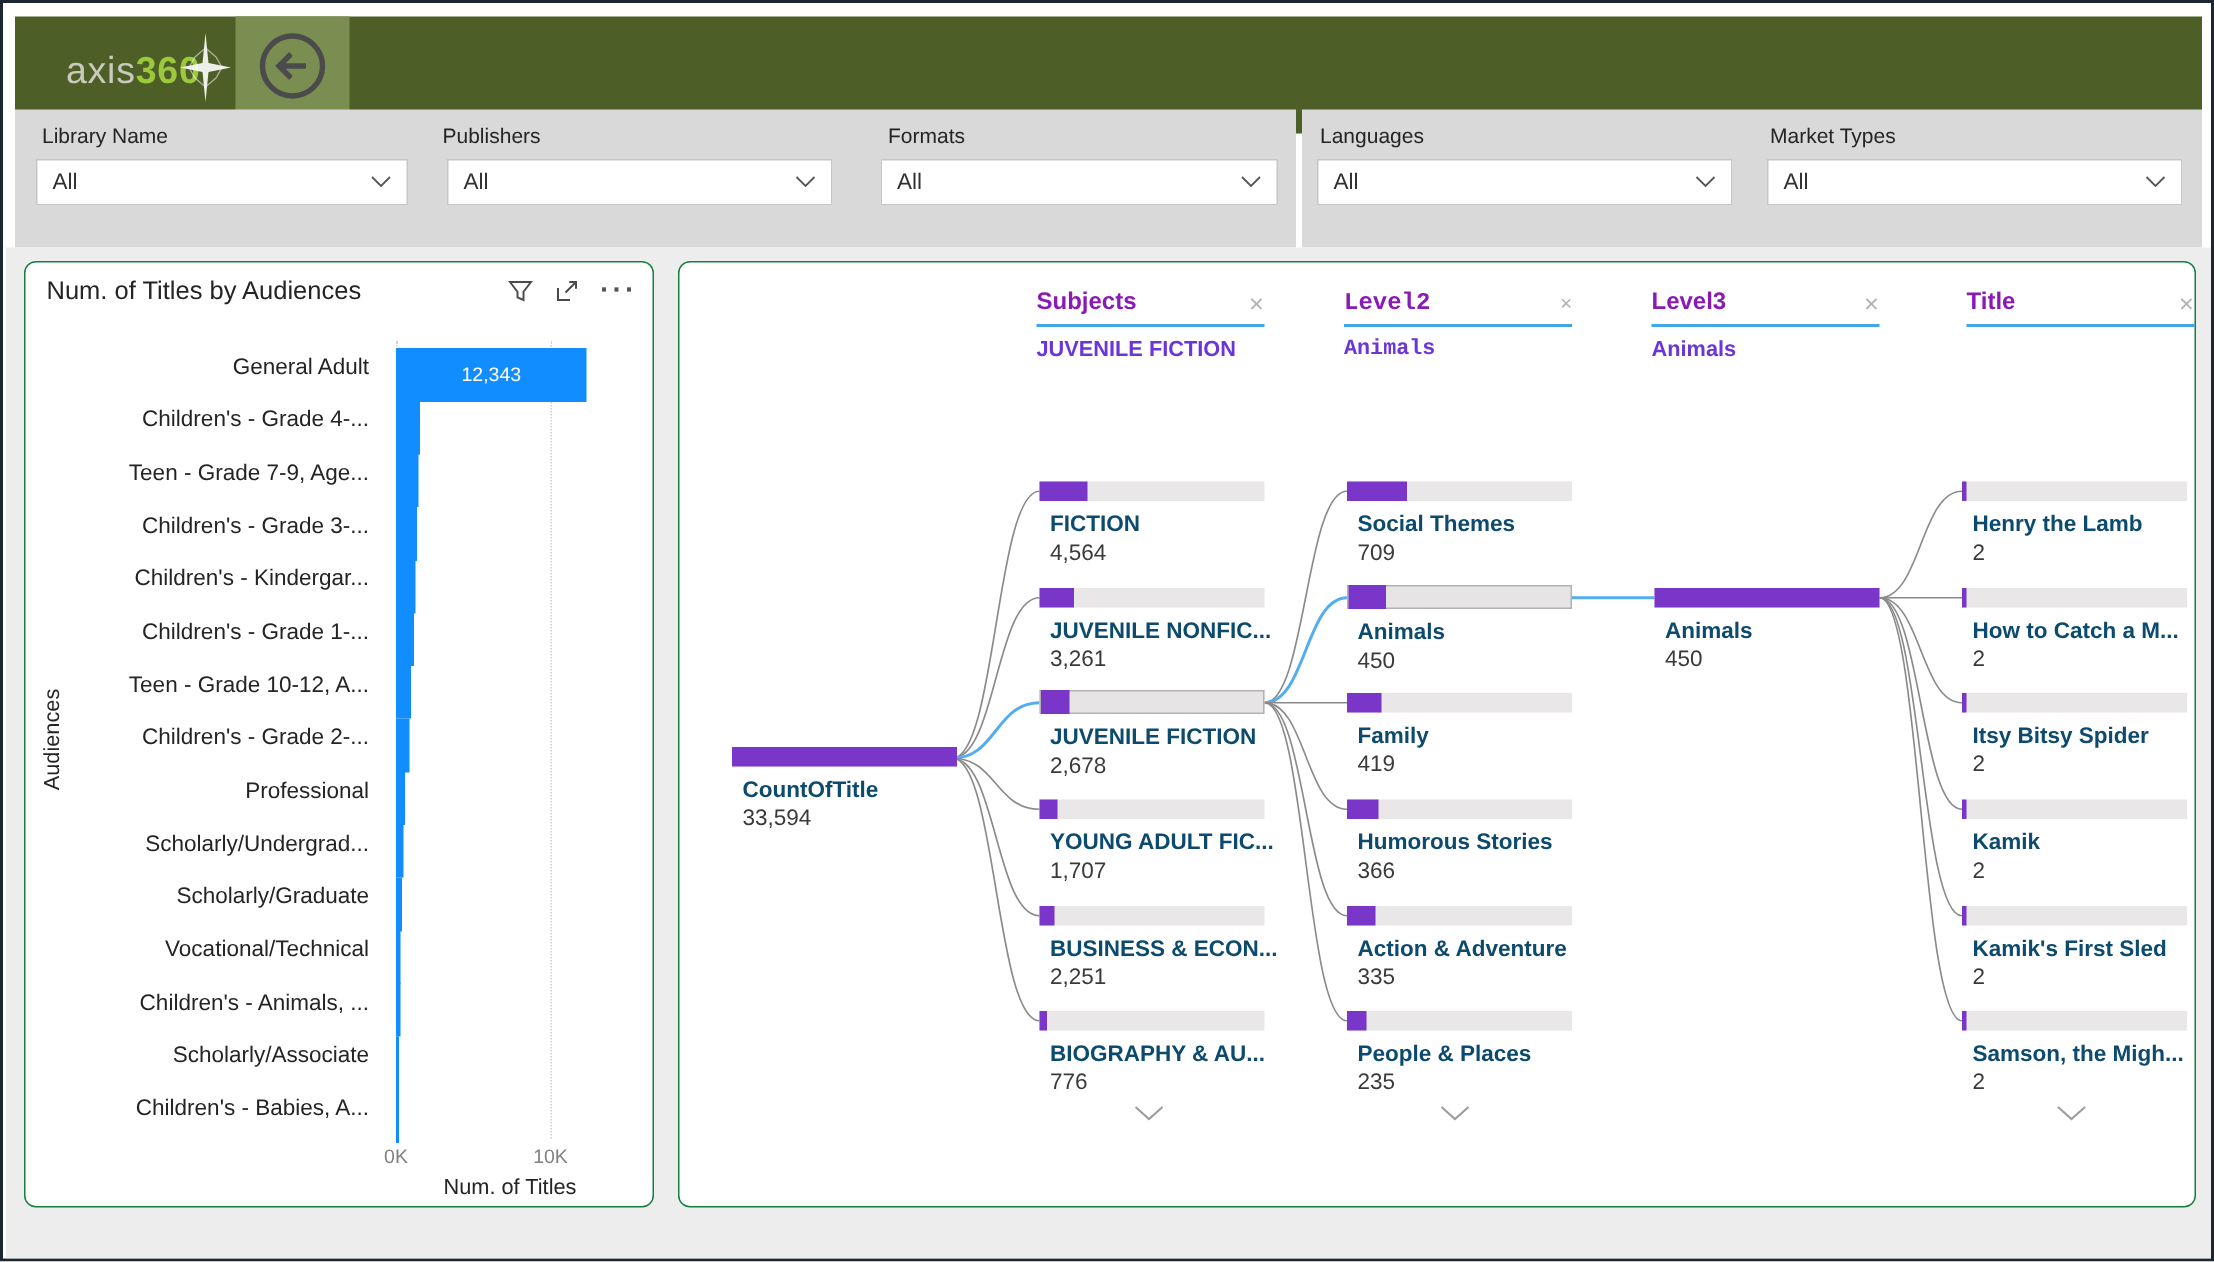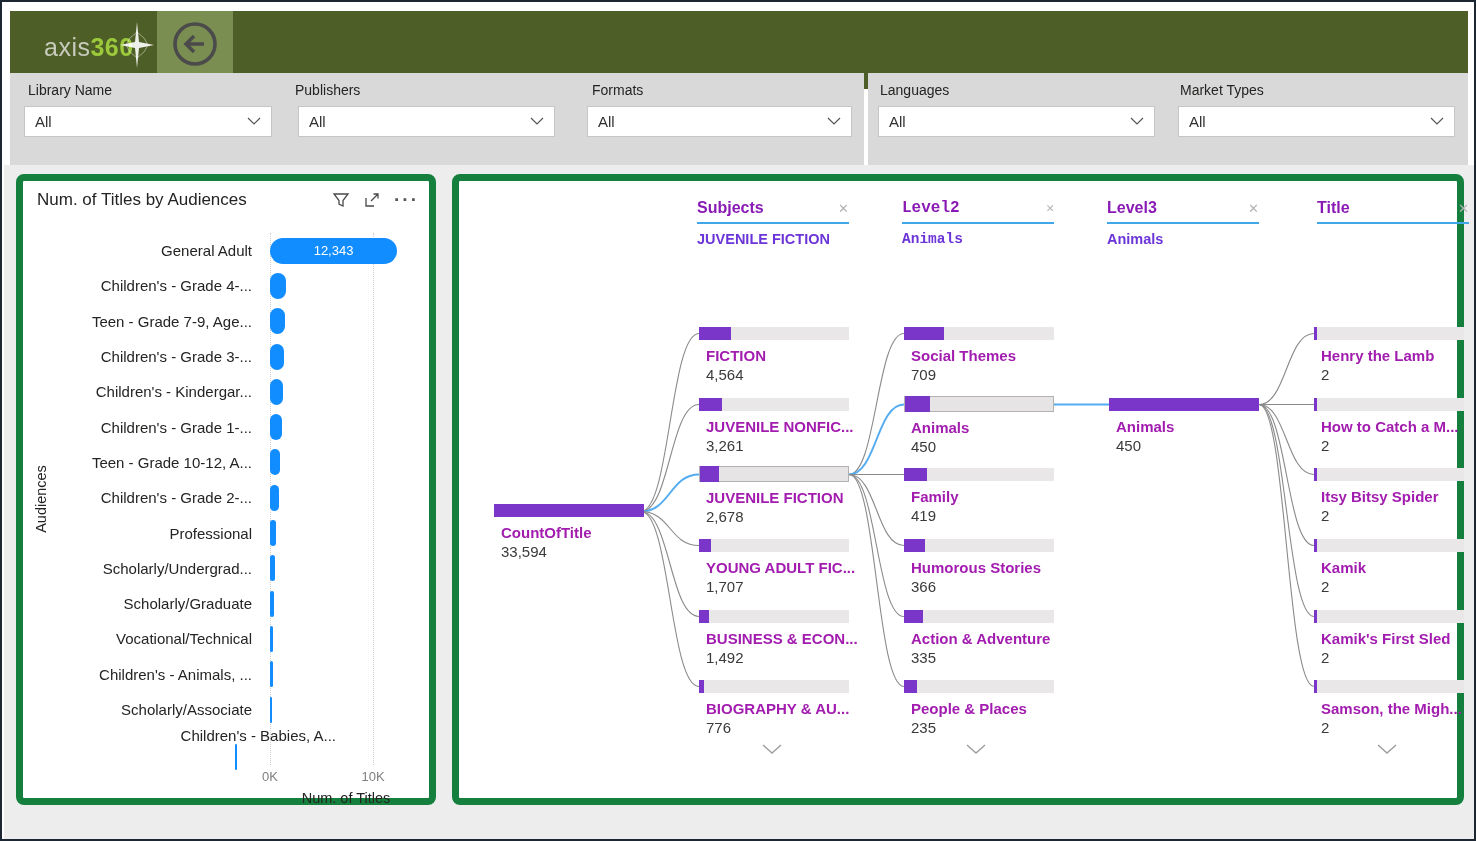--- a/index.html
+++ b/index.html
@@ -29,60 +29,60 @@
   .band-left  { left:8px;   width:854px; }
   .band-right { left:866px; width:600px; }
   .f-label { position:absolute; top:80px; font-size:14px; color:#252423; }
   .dropdown { position:absolute; top:104px; height:31px; background:#fff;
               border:1px solid #c8c6c4; display:flex; align-items:center;
               padding:0 10px; font-size:15px; color:#323130; cursor:pointer; }
   .dropdown .chev { margin-left:auto; display:flex; }
 
   
   .canvas { position:absolute; left:2px; top:163px; width:1472px; height:674px; background:#ededed; }
-  .card { position:absolute; background:#fff; border:7px solid #15803d; border-radius:8px; }
+  .card { position:absolute; background:#fff; border:1px solid #15803d; border-radius:8px; }
   .card-left  { left:12px;  top:9px; width:420px;  height:631px; }
   .card-right { left:448px; top:9px; width:1012px; height:631px; }
 
   
   .card-hdr { position:absolute; left:14px; right:10px; top:9px; display:flex; align-items:center; }
   .card-title { font-size:17px; color:#252423; }
   .card-icons { margin-left:auto; display:flex; align-items:center; gap:13px; color:#555; }
   .card-icons .ic { cursor:pointer; display:flex; align-items:center; }
   .dots { font-size:19px; font-weight:700; color:#555; letter-spacing:2px; line-height:10px; }
 
   .gridline { position:absolute; top:52px; height:532px; width:0;
               border-left:1px dotted #cfcfcf; }
   .crow { position:absolute; left:0; width:100%; height:35.3px; display:flex; align-items:center; }
   .clabel { width:238px; text-align:right; padding-right:9px; font-size:15px; color:#252423;
             white-space:nowrap; overflow:hidden; }
   .cbar-area { position:relative; height:26px; flex:1; }
-  .cbar { position:absolute; left:9px; top:0; height:26px; background:#118DFF;
-          display:flex; align-items:center; justify-content:center; cursor:pointer;border-radius:13px; }
+  .cbar { position:absolute; left:9px; top:0; height:36px; background:#118DFF;
+          display:flex; align-items:center; justify-content:center; cursor:pointer; }
   .cbar span { color:#fff; font-size:13px; }
   .xtick { position:absolute; top:588px; width:40px; text-align:center; font-size:13px; color:#808080; }
   .xaxis-title { position:absolute; top:609px; left:238px; width:170px; text-align:center;
                  font-size:14.5px; color:#252423; }
   .yaxis-title { position:absolute; left:-27px; top:310px; width:90px; text-align:center;
                  font-size:14.5px; color:#252423; transform:rotate(-90deg); }
 
   
   .thead { position:absolute; top:18px; width:152px; }
   .thead-top { display:flex; align-items:center; cursor:pointer; }
   .thead-name { font-size:16px; font-weight:700; color:#8a1ab5; }
   .thead-x { margin-left:auto; color:#b3b3b3; font-size:13px; cursor:pointer; }
   .thead-underline { height:2px; background:#41a7e8; margin-top:5px; }
   .thead-sel { margin-top:7px; font-size:14.5px; font-weight:700; color:#6c35d8; white-space:nowrap; }
 
   .tnode { position:absolute; width:162px; cursor:pointer; }
   .tbar { position:relative; width:150px; height:13px; background:#e9e7e7; }
   .tbar.selected { height:16px; border:1px solid #b3b1b1; background:#e6e4e4; margin-top:-2px; }
   .tfill { position:absolute; left:0; top:0; bottom:0; background:#7a35c9; }
   .tbar.selected .tfill { top:-1px; bottom:-1px; height:auto; }
-  .tlabel { margin-top:7px; padding-left:7px; font-size:15px; font-weight:700; color:#a21caf; white-space:nowrap; }
+  .tlabel { margin-top:7px; padding-left:7px; font-size:15px; font-weight:700; color:#0c4a6e; white-space:nowrap; }
   .tvalue { margin-top:2px; padding-left:7px; font-size:15px; color:#3b3a39; }
   .connectors { position:absolute; left:0; top:0; pointer-events:none; }
   .more-chevron { position:absolute; cursor:pointer; }
 </style>
 </head>
 <body>
 
 <div class="screen">
 
   <div class="app-header">
@@ -254,21 +254,21 @@
             <div class="cbar-area">
               <div class="cbar" style="width: 2.5px;"></div>
             </div>
           </div>
           <div class="crow" style="top: 510.9px;">
             <div class="clabel">Scholarly/Associate</div>
             <div class="cbar-area">
               <div class="cbar" style="width: 2.1px;"></div>
             </div>
           </div>
-          <div class="crow" style="top: 546.2px; flex-direction: column;">
+          <div class="crow" style="top: 546.2px;">
             <div class="clabel">Children's - Babies, A...</div>
             <div class="cbar-area">
               <div class="cbar" style="width: 1.6px;"></div>
             </div>
           </div>
         </div>
       <div class="xtick" style="left:227px">0K</div>
       <div class="xtick" style="left:330px">10K</div>
       <div class="xaxis-title">Num. of Titles</div>
       <div class="yaxis-title">Audiences</div>
@@ -364,21 +364,21 @@
               <div class="tfill" style="width: 12px;"></div>
             </div>
             <div class="tlabel">YOUNG ADULT FIC...</div>
             <div class="tvalue">1,707</div>
           </div>
           <div class="tnode" style="left: 240px; top: 429px;">
             <div class="tbar">
               <div class="tfill" style="width: 10px;"></div>
             </div>
             <div class="tlabel">BUSINESS &amp; ECON...</div>
-            <div class="tvalue">1,492</div>
+            <div class="tvalue">2,251</div>
           </div>
           <div class="tnode" style="left: 240px; top: 499px;">
             <div class="tbar">
               <div class="tfill" style="width: 5px;"></div>
             </div>
             <div class="tlabel">BIOGRAPHY &amp; AU...</div>
             <div class="tvalue">776</div>
           </div>
           <div class="tnode" style="left: 445px; top: 146px;">
             <div class="tbar">

